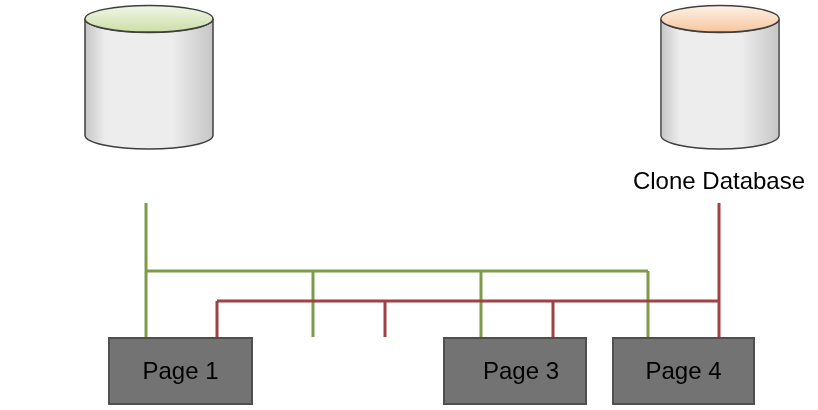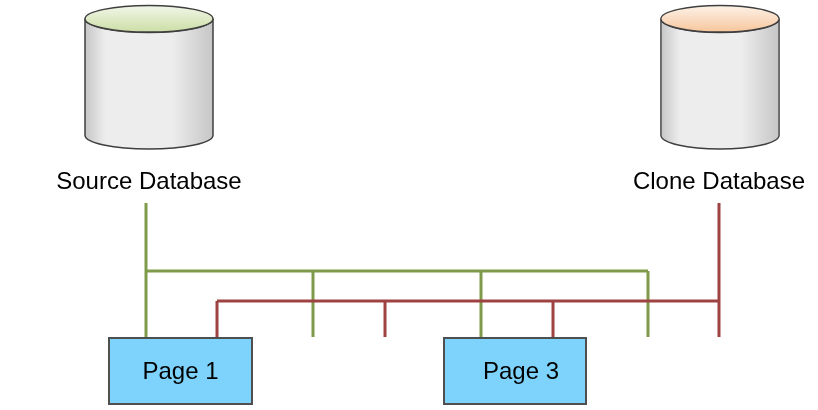--- a/index.html
+++ b/index.html
@@ -48,21 +48,21 @@
   .tree { fill: none; stroke-width: 3; }
   .tree-source { stroke: var(--source-line, #7e9b49); }
   .tree-clone  { stroke: var(--clone-line, #9e4242); }
 
   
   .page-box {
     position: absolute;
     top: 337px;
     height: 68px;
     box-sizing: border-box;
-    background: #7dd3fc;
+    background: #737373;
     border: 2px solid var(--box-border, #4f4f4f);
     display: flex;
     align-items: center;
     justify-content: center;
     font-size: 24px;
     color: #000000;
   }
   .page-1 { left: 108px; width: 145px; }
   .page-2 { left: 276px; width: 145px; }
   .page-3 { left: 443px; width: 144px; padding-left: 12px; }
@@ -92,28 +92,30 @@
     </defs>
     <path class="cyl-stroke" fill="url(#bodyGrad)" d="M 1 16 L 1 134 A 64 14 0 0 0 129 134 L 129 16 A 64 14 0 0 1 1 16 Z"></path>
     <ellipse class="cyl-stroke" fill="url(#srcTopGrad)" cx="65" cy="16" rx="64" ry="13.5"></ellipse>
   </svg>
 
   <svg class="cylinder cyl-clone" viewBox="0 0 130 150" preserveAspectRatio="none">
     <path class="cyl-stroke" fill="url(#bodyGrad)" d="M 1 16 L 1 134 A 64 14 0 0 0 129 134 L 129 16 A 64 14 0 0 1 1 16 Z"></path>
     <ellipse class="cyl-stroke" fill="url(#clnTopGrad)" cx="65" cy="16" rx="64" ry="13.5"></ellipse>
   </svg>
 
-  <div class="db-label db-label-source">Source Database</div>
   <div class="db-label db-label-clone">Clone Database</div>
 
   <svg id="connectors" viewBox="0 0 818 410">
     <path class="tree tree-source" d="M146 203 V337 M146 271 H648 M313 271 V337 M481 271 V337 M648 271 V337"></path>
     <path class="tree tree-clone" d="M719 203 V337 M217 301 H719 M217 301 V337 M385 301 V337 M553 301 V337"></path>
   </svg>
 
   <div class="page-box page-1">
     <span>Page 1</span>
   </div>
   <div class="page-box page-3">
     <span>Page 3</span>
   </div>
+  <div class="page-box page-4">
+    <span>Page 4</span>
+  </div>
 
 </div>
 
 </body></html>

